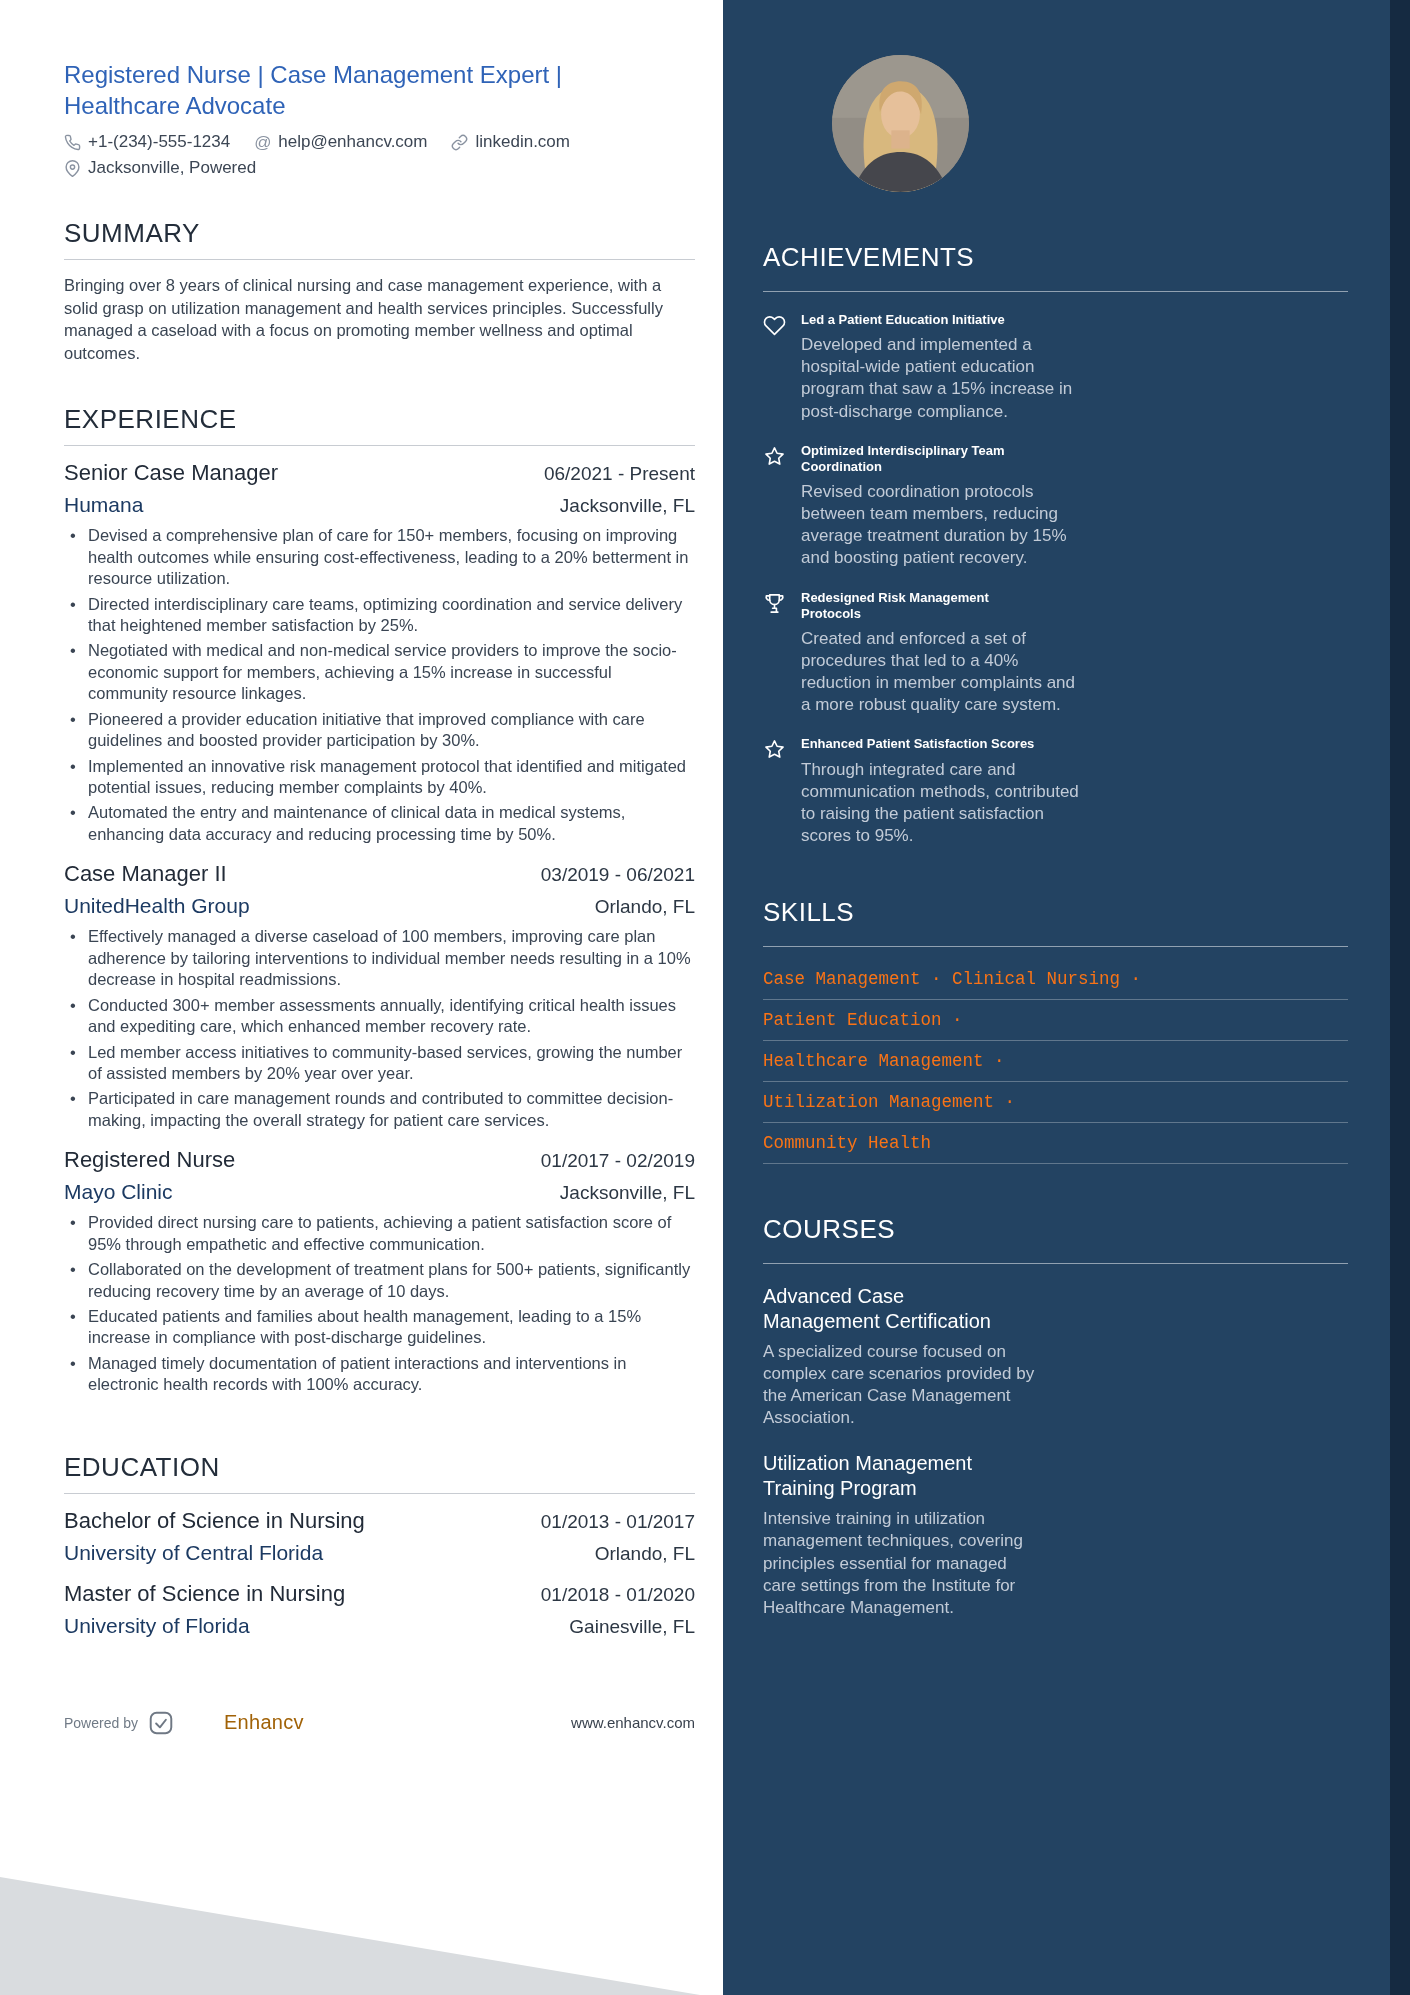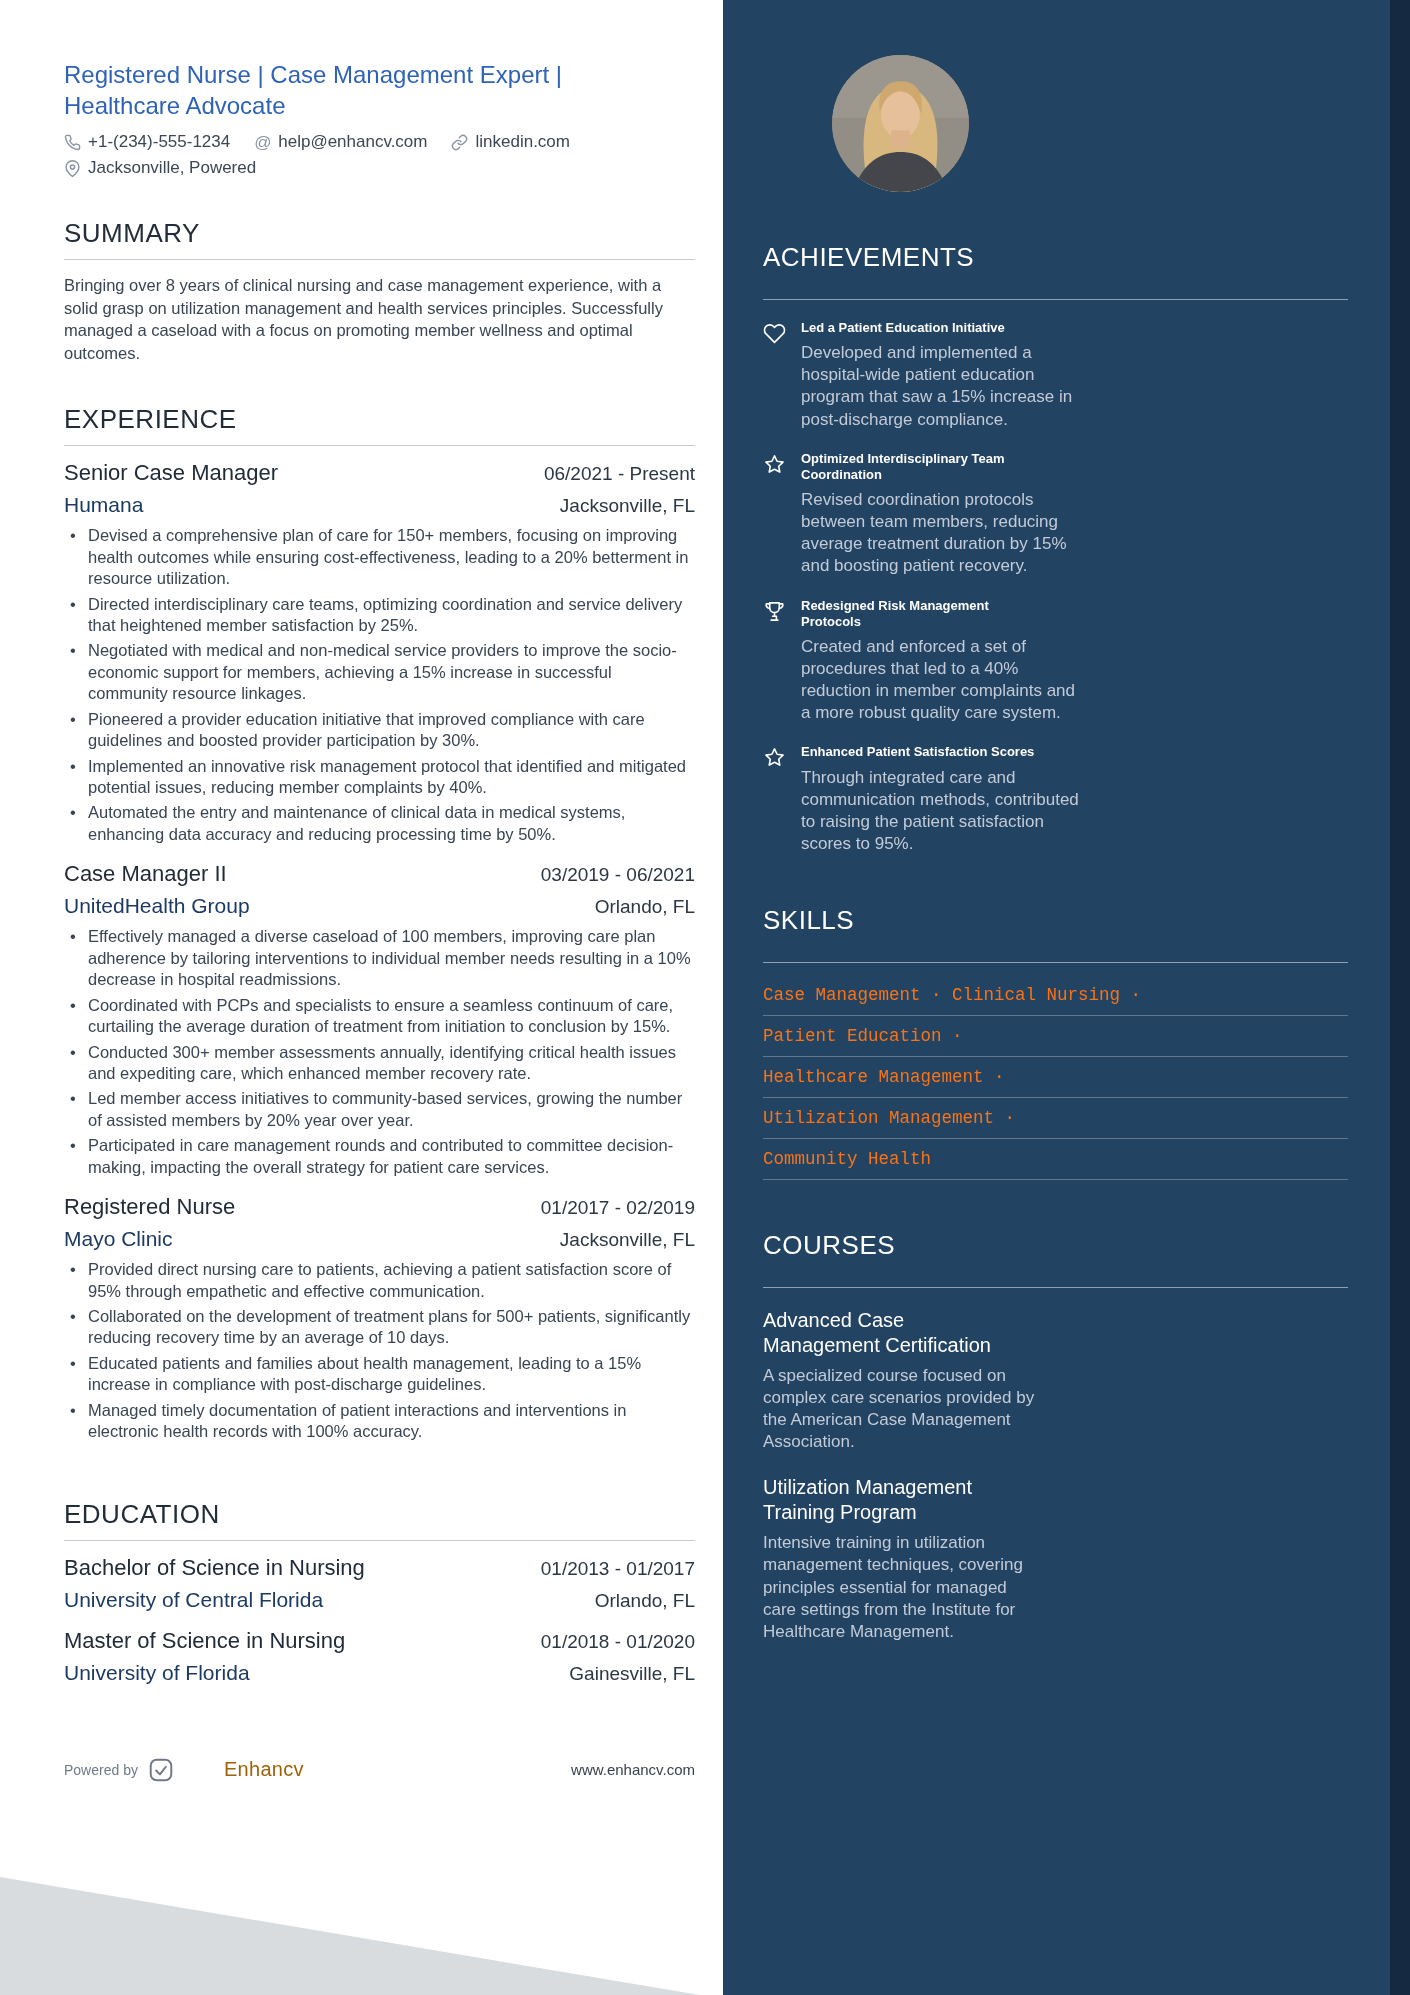--- a/index.html
+++ b/index.html
@@ -125,21 +125,21 @@
     width: 137px; height: 137px;
     border-radius: 50%;
     overflow: hidden;
     margin: 55px 0 0 69px;
     background: #8e8a84;
   }
   .photo svg { display: block; width: 137px; height: 137px; }
 
   .side-h {
     margin: 50px 0 20px;
-    padding-bottom: 26px;
+    padding-bottom: 18px;
     border-bottom: 1px solid rgba(255,255,255,0.5);
     font-size: 26px;
     font-weight: 400;
     letter-spacing: 0.5px;
     color: #ffffff;
   }
   .ach { display: flex; gap: 14px; margin-bottom: 20px; }
   .ach-icon { flex: 0 0 24px; padding-top: 2px; color: #ffffff; }
   .ach-icon svg { width: 23px; height: 23px; }
   .ach-title {
@@ -263,21 +263,20 @@
         <div class="row-split">
           <span class="job-title">Case Manager II</span>
           <span class="job-dates">03/2019 - 06/2021</span>
         </div>
         <div class="row-split">
           <span class="company">UnitedHealth Group</span>
           <span class="job-loc">Orlando, FL</span>
         </div>
         <ul class="bullets">
           <li>Effectively managed a diverse caseload of 100 members, improving care plan adherence by tailoring interventions to individual member needs resulting in a 10% decrease in hospital readmissions.</li>
-          <li>Coordinated with PCPs and specialists to ensure a seamless continuum of care, curtailing the average duration of treatment from initiation to conclusion by 15%.</li>
           <li>Conducted 300+ member assessments annually, identifying critical health issues and expediting care, which enhanced member recovery rate.</li>
           <li>Led member access initiatives to community-based services, growing the number of assisted members by 20% year over year.</li>
           <li>Participated in care management rounds and contributed to committee decision-making, impacting the overall strategy for patient care services.</li>
         </ul>
       </article>
 
       <article class="job">
         <div class="row-split">
           <span class="job-title">Registered Nurse</span>
           <span class="job-dates">01/2017 - 02/2019</span>

